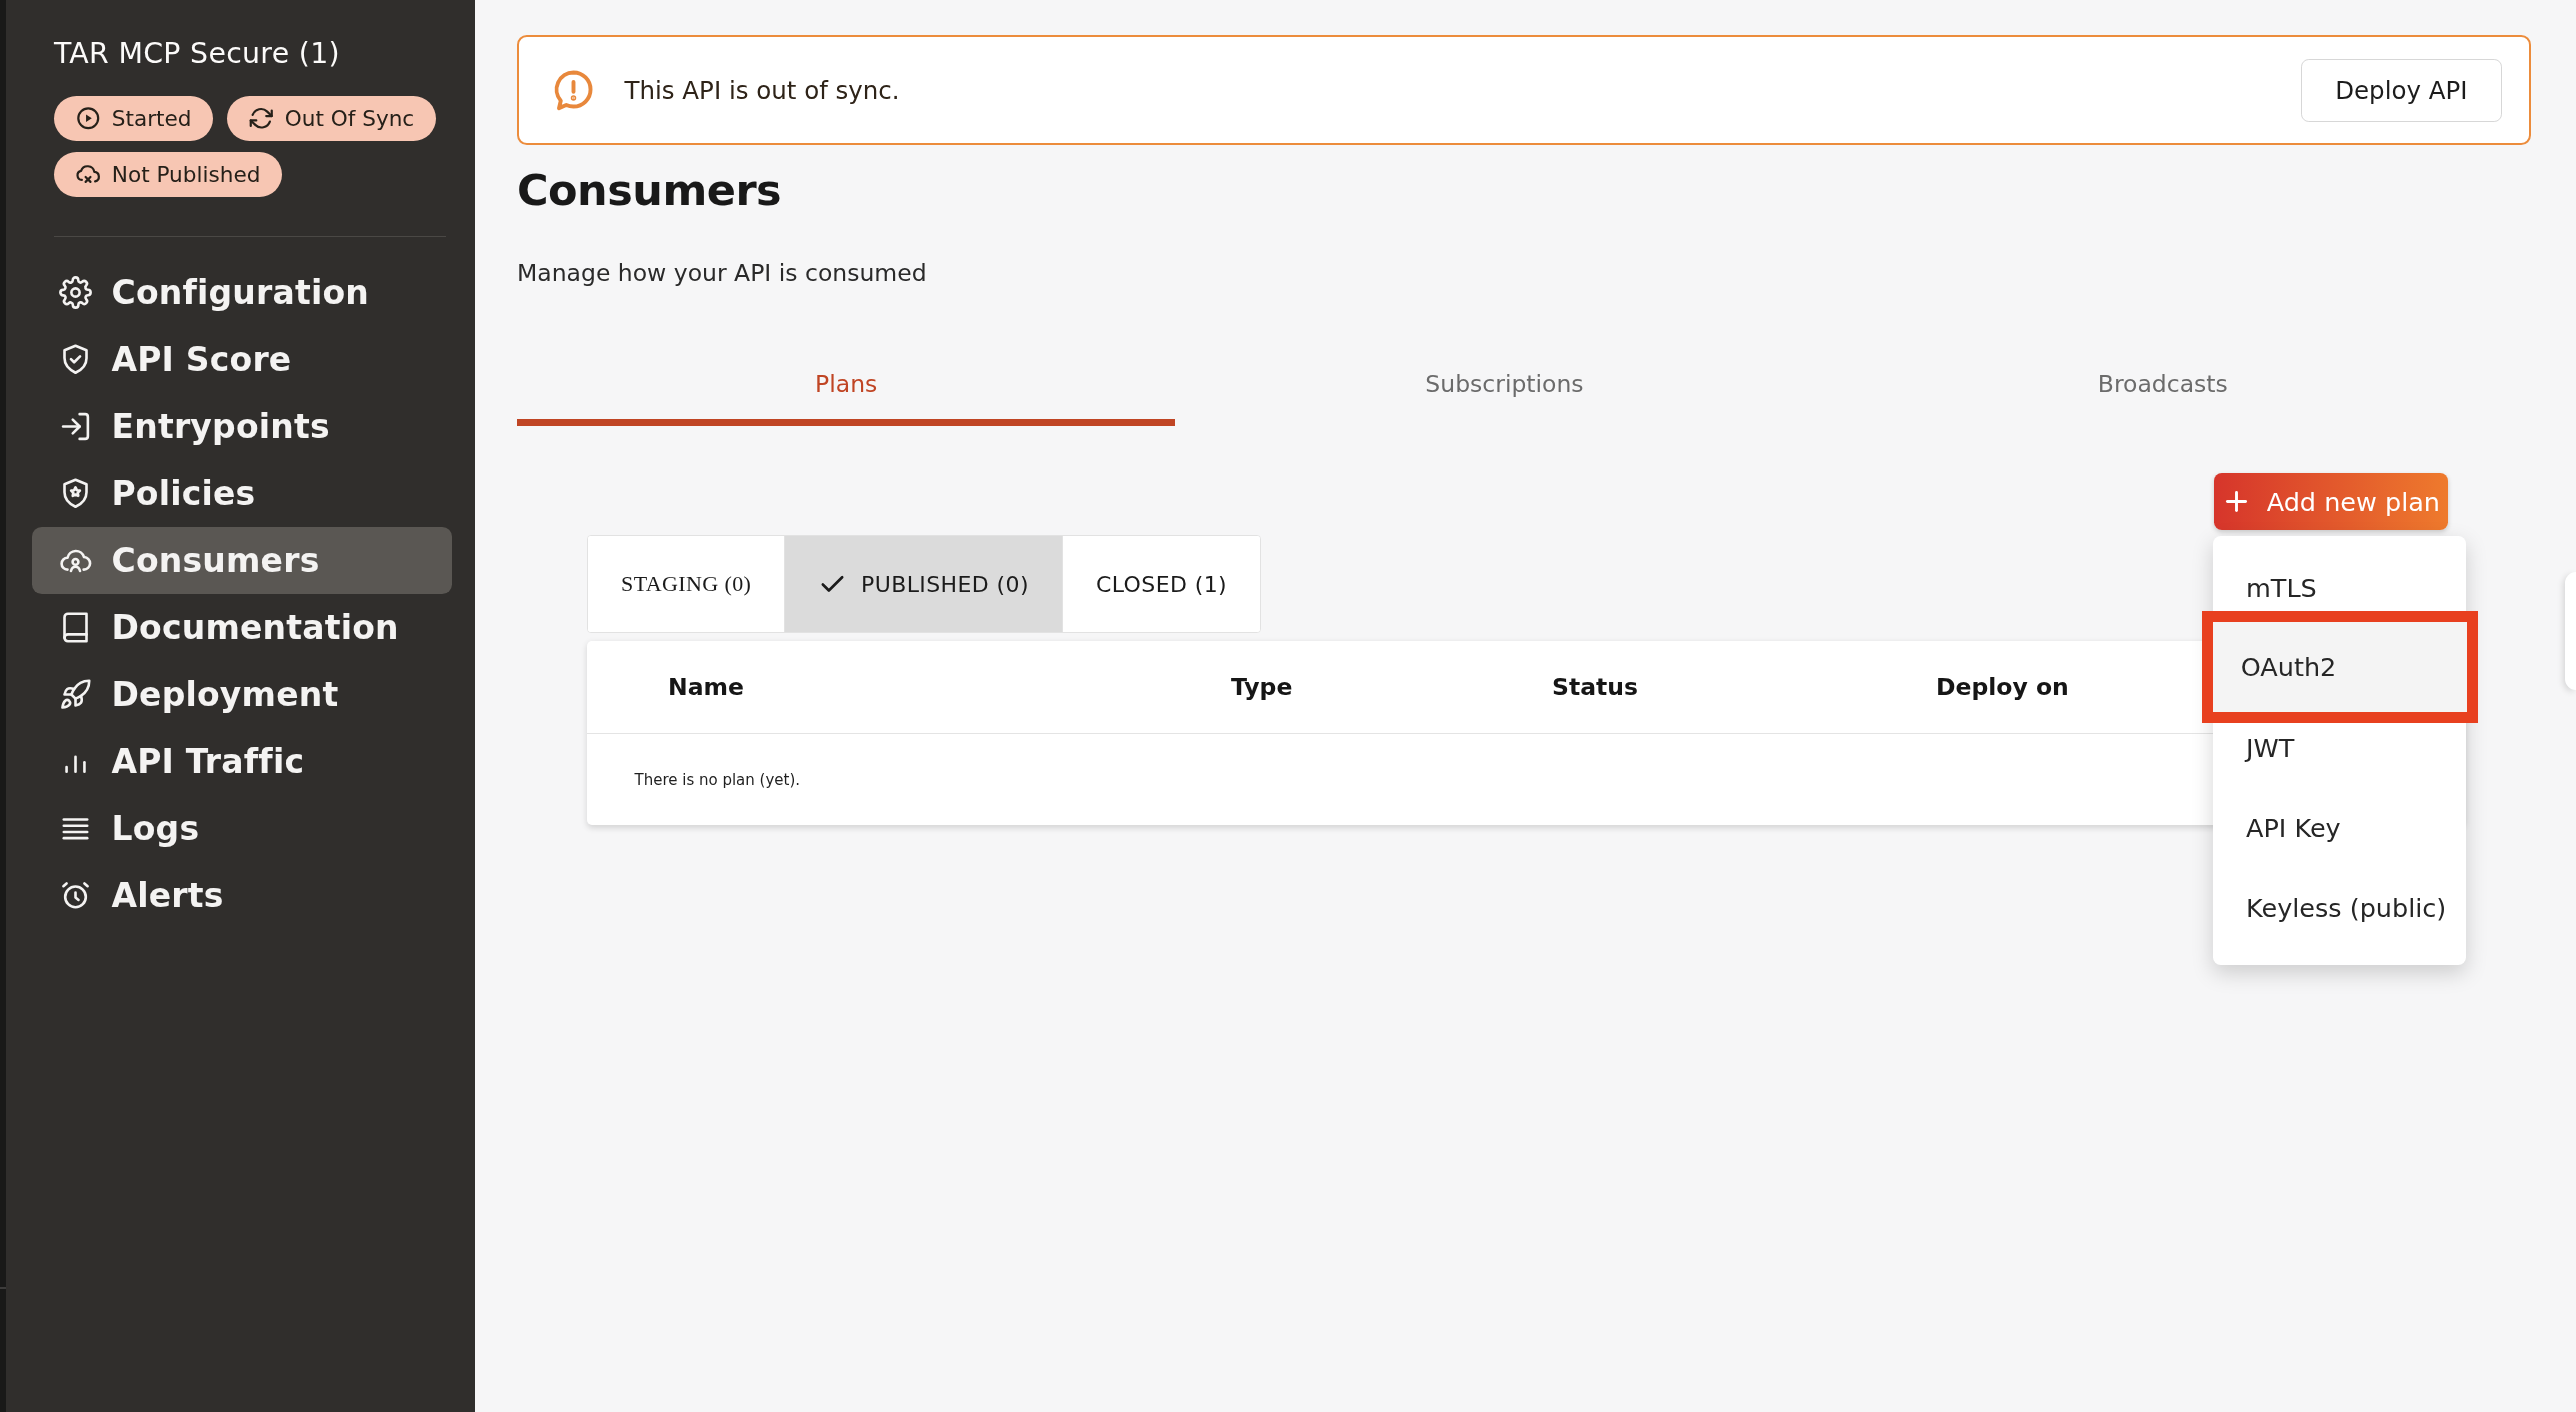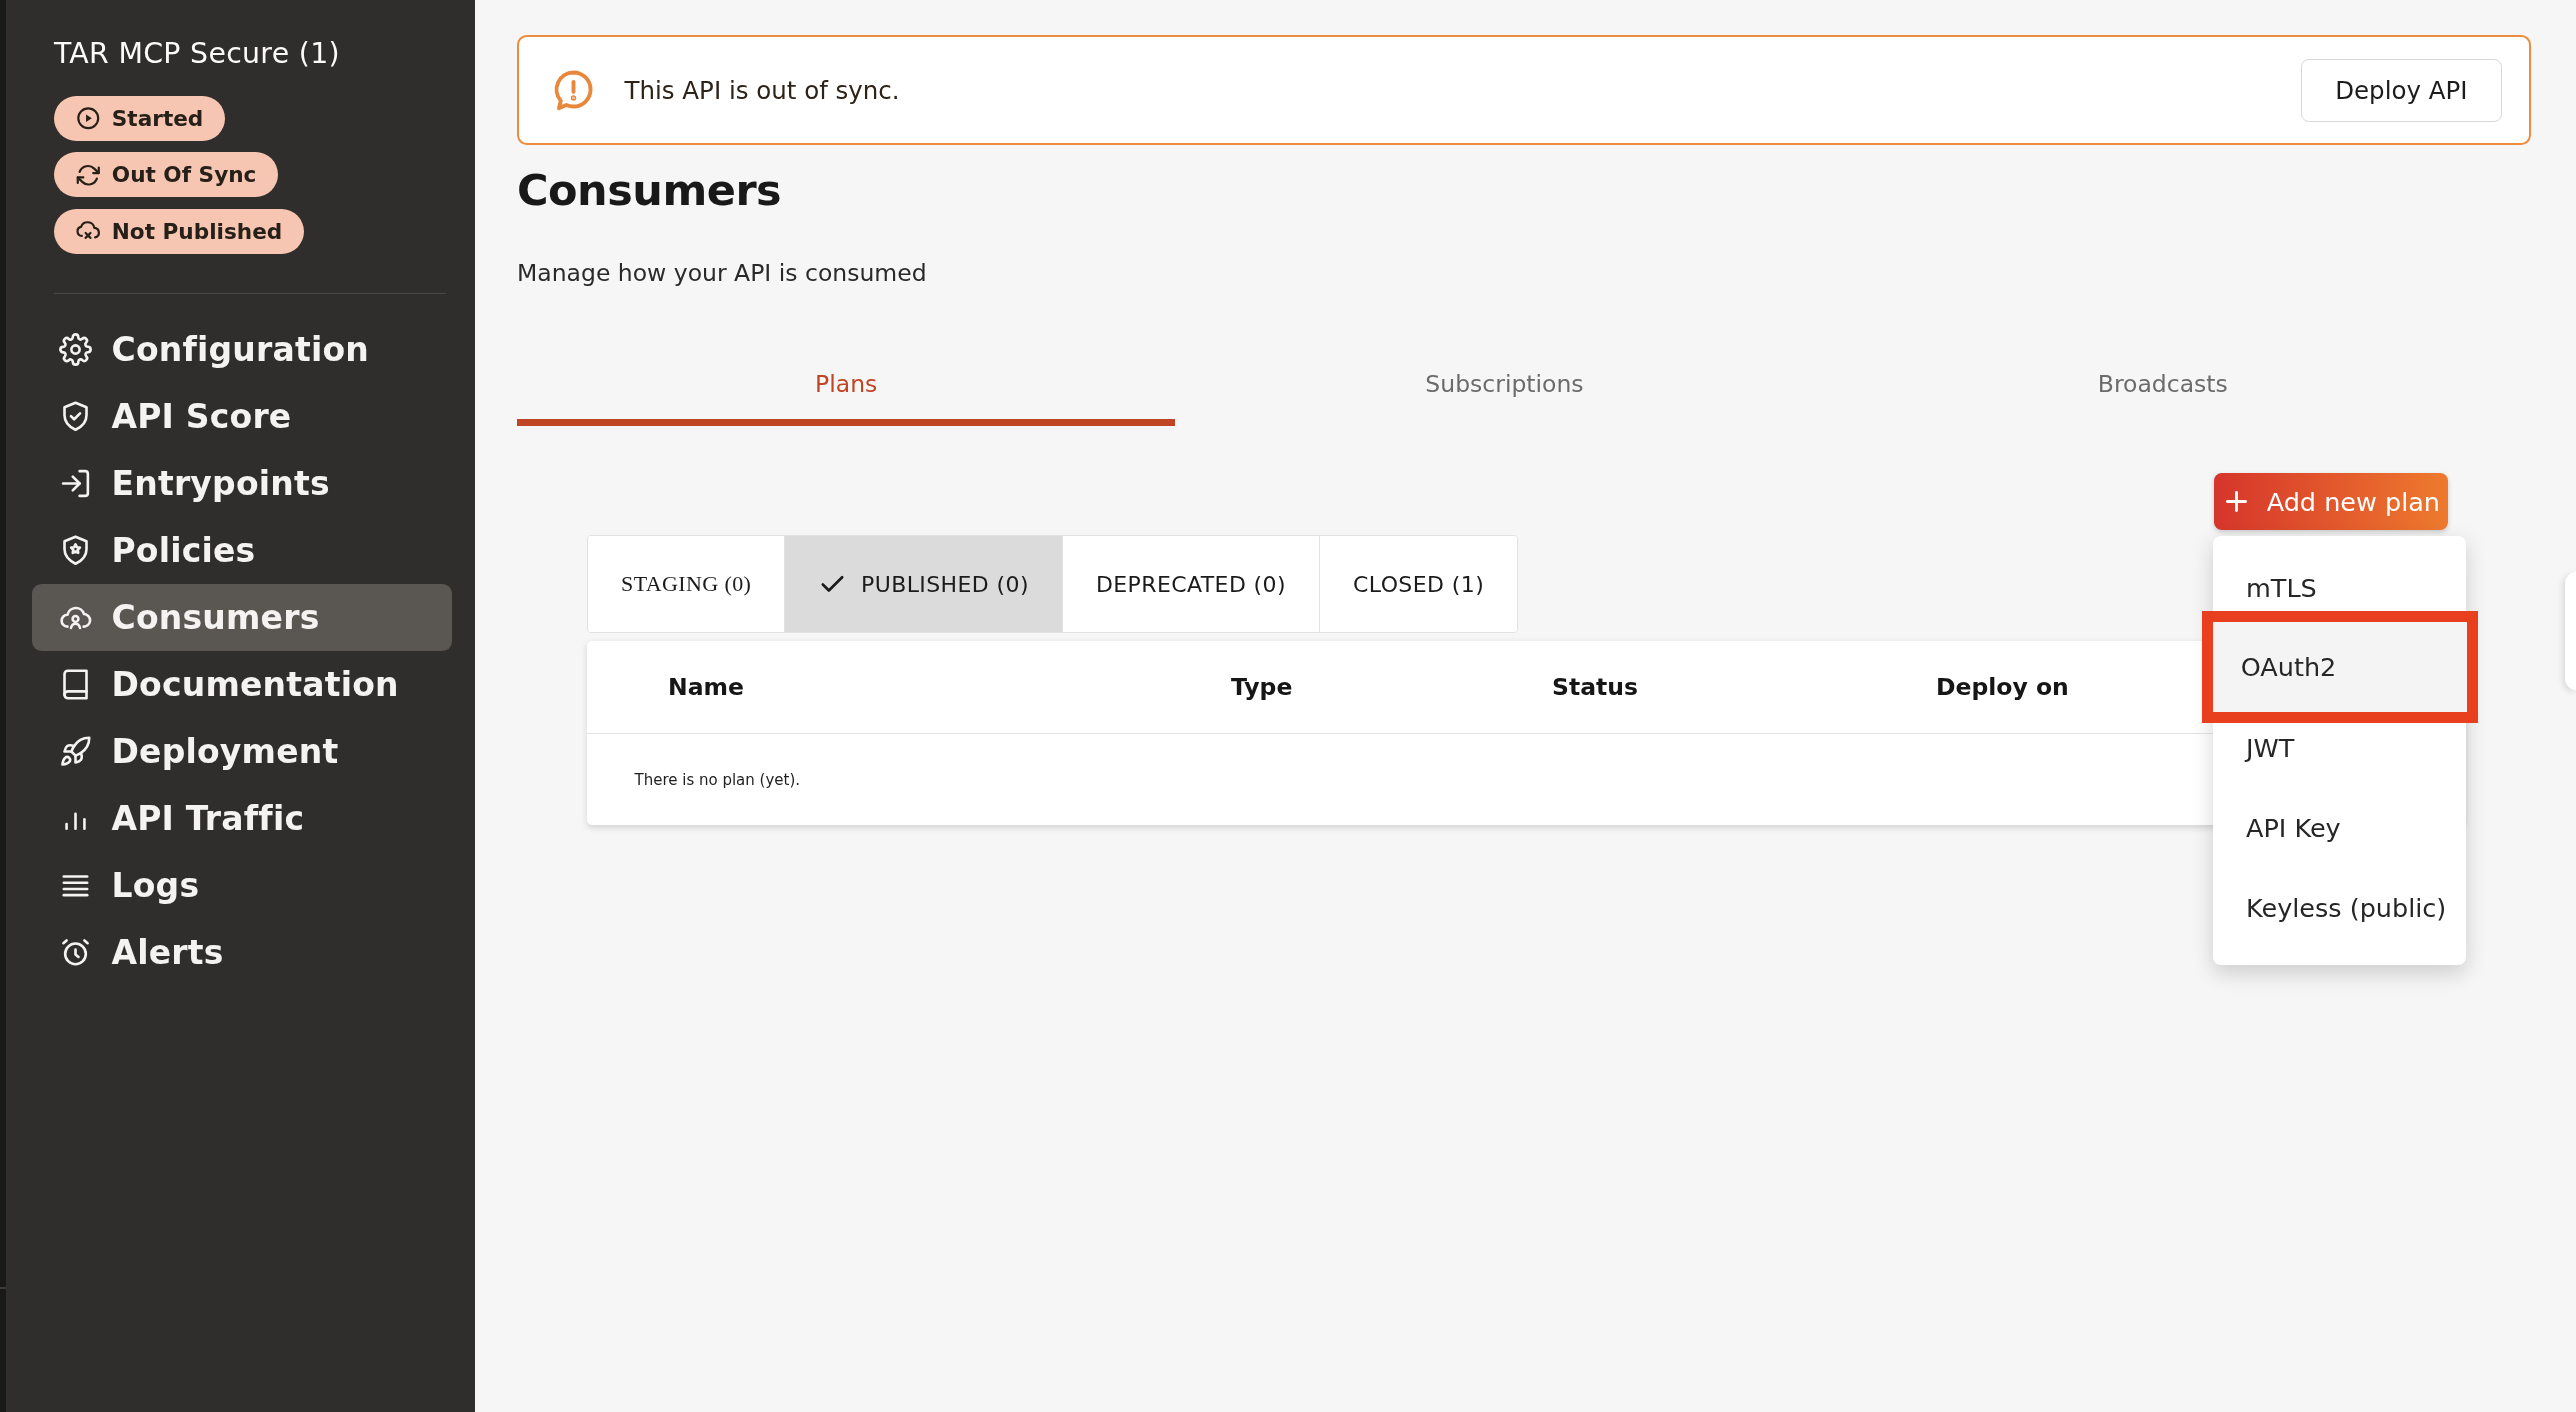--- a/index.html
+++ b/index.html
@@ -18,21 +18,21 @@
   }
   .rail { position:absolute; left:0; top:0; width:5.9px; height:1413px; background:#191918; }
   .rail-divider { position:absolute; left:0; top:1287px; width:5.9px; height:2px; background:#3D3C3B; }
   .sidebar-inner { position:absolute; left:5.9px; top:0; right:0; }
   .api-title {
     margin:37px 0 0 48px; font-size:28.4px; font-weight:500; letter-spacing:0.3px; color:#FCFBFA;
   }
   .badges { display:flex; flex-wrap:wrap; gap:11.8px 13.7px; margin:25.5px 19.6px 0 48px; }
   .badge {
     display:inline-flex; align-items:center; gap:9.8px; height:45px; padding:0 21.6px;
-    background:#F7C6B3; color:#262019; border-radius:22.6px; font-size:21.6px; font-weight:700;
+    background:#F7C6B3; color:#262019; border-radius:22.6px; font-size:21.6px; font-weight:400;
   }
   .badge svg { width:26.5px; height:26.5px; stroke:#262019; stroke-width:2; fill:none;
     stroke-linecap:round; stroke-linejoin:round; }
   .sidebar-divider { margin:39px 0 0 48px; width:392px; height:1px; background:#4A4845; border:none; }
   .nav { margin-top:21.6px; display:flex; flex-direction:column; }
   .nav-item {
     display:flex; align-items:center; gap:19.6px; height:67px;
     margin:0 22.6px 0 26.5px; padding-left:26.5px; border-radius:9.8px; cursor:pointer;
   }
   .nav-item.active { background:#5A5753; }
@@ -273,23 +273,20 @@
       <button class="filter-btn">
         <span>STAGING (0)</span>
       </button>
       <button class="filter-btn selected">
         <svg viewBox="0 0 24 24">
             <polyline points="20 6 9 17 4 12"></polyline>
           </svg>
         <span>PUBLISHED (0)</span>
       </button>
       <button class="filter-btn">
-        <span>DEPRECATED (0)</span>
-      </button>
-      <button class="filter-btn">
         <span>CLOSED (1)</span>
       </button>
     </div>
 
     <div class="plans-table">
       <div class="table-header">
         <div class="th">Name</div>
         <div class="th">Type</div>
         <div class="th">Status</div>
         <div class="th">Deploy on</div>

